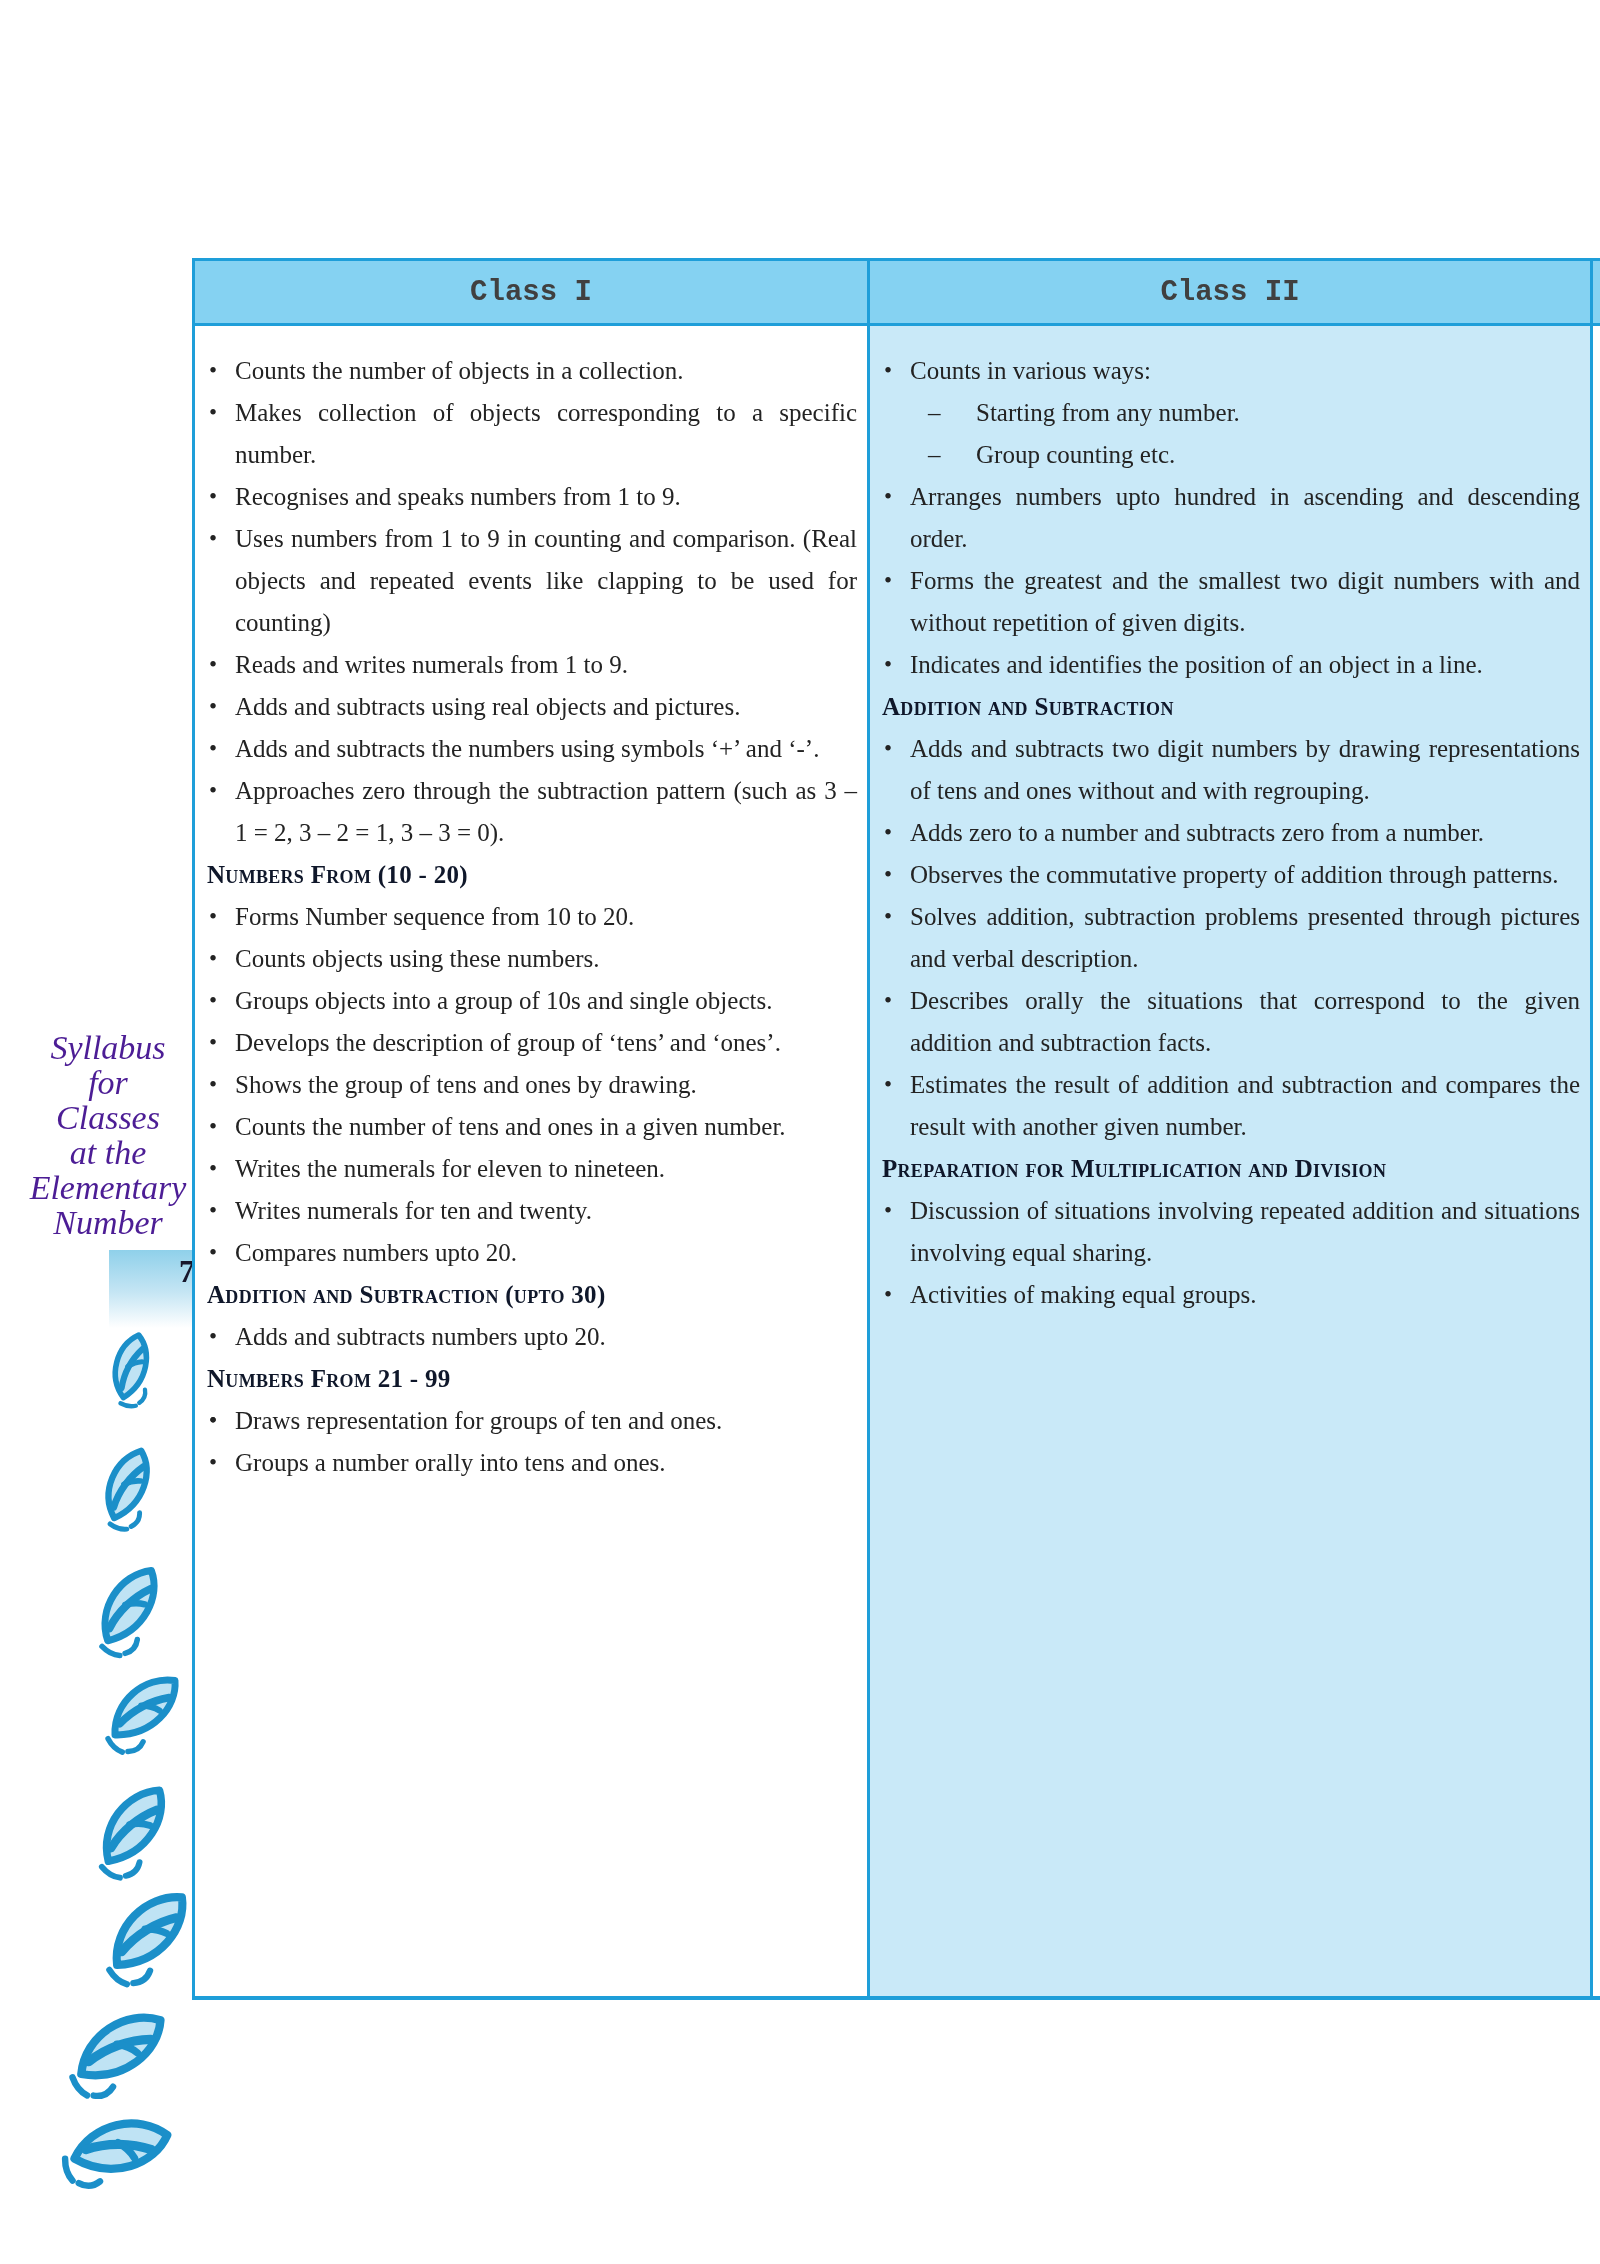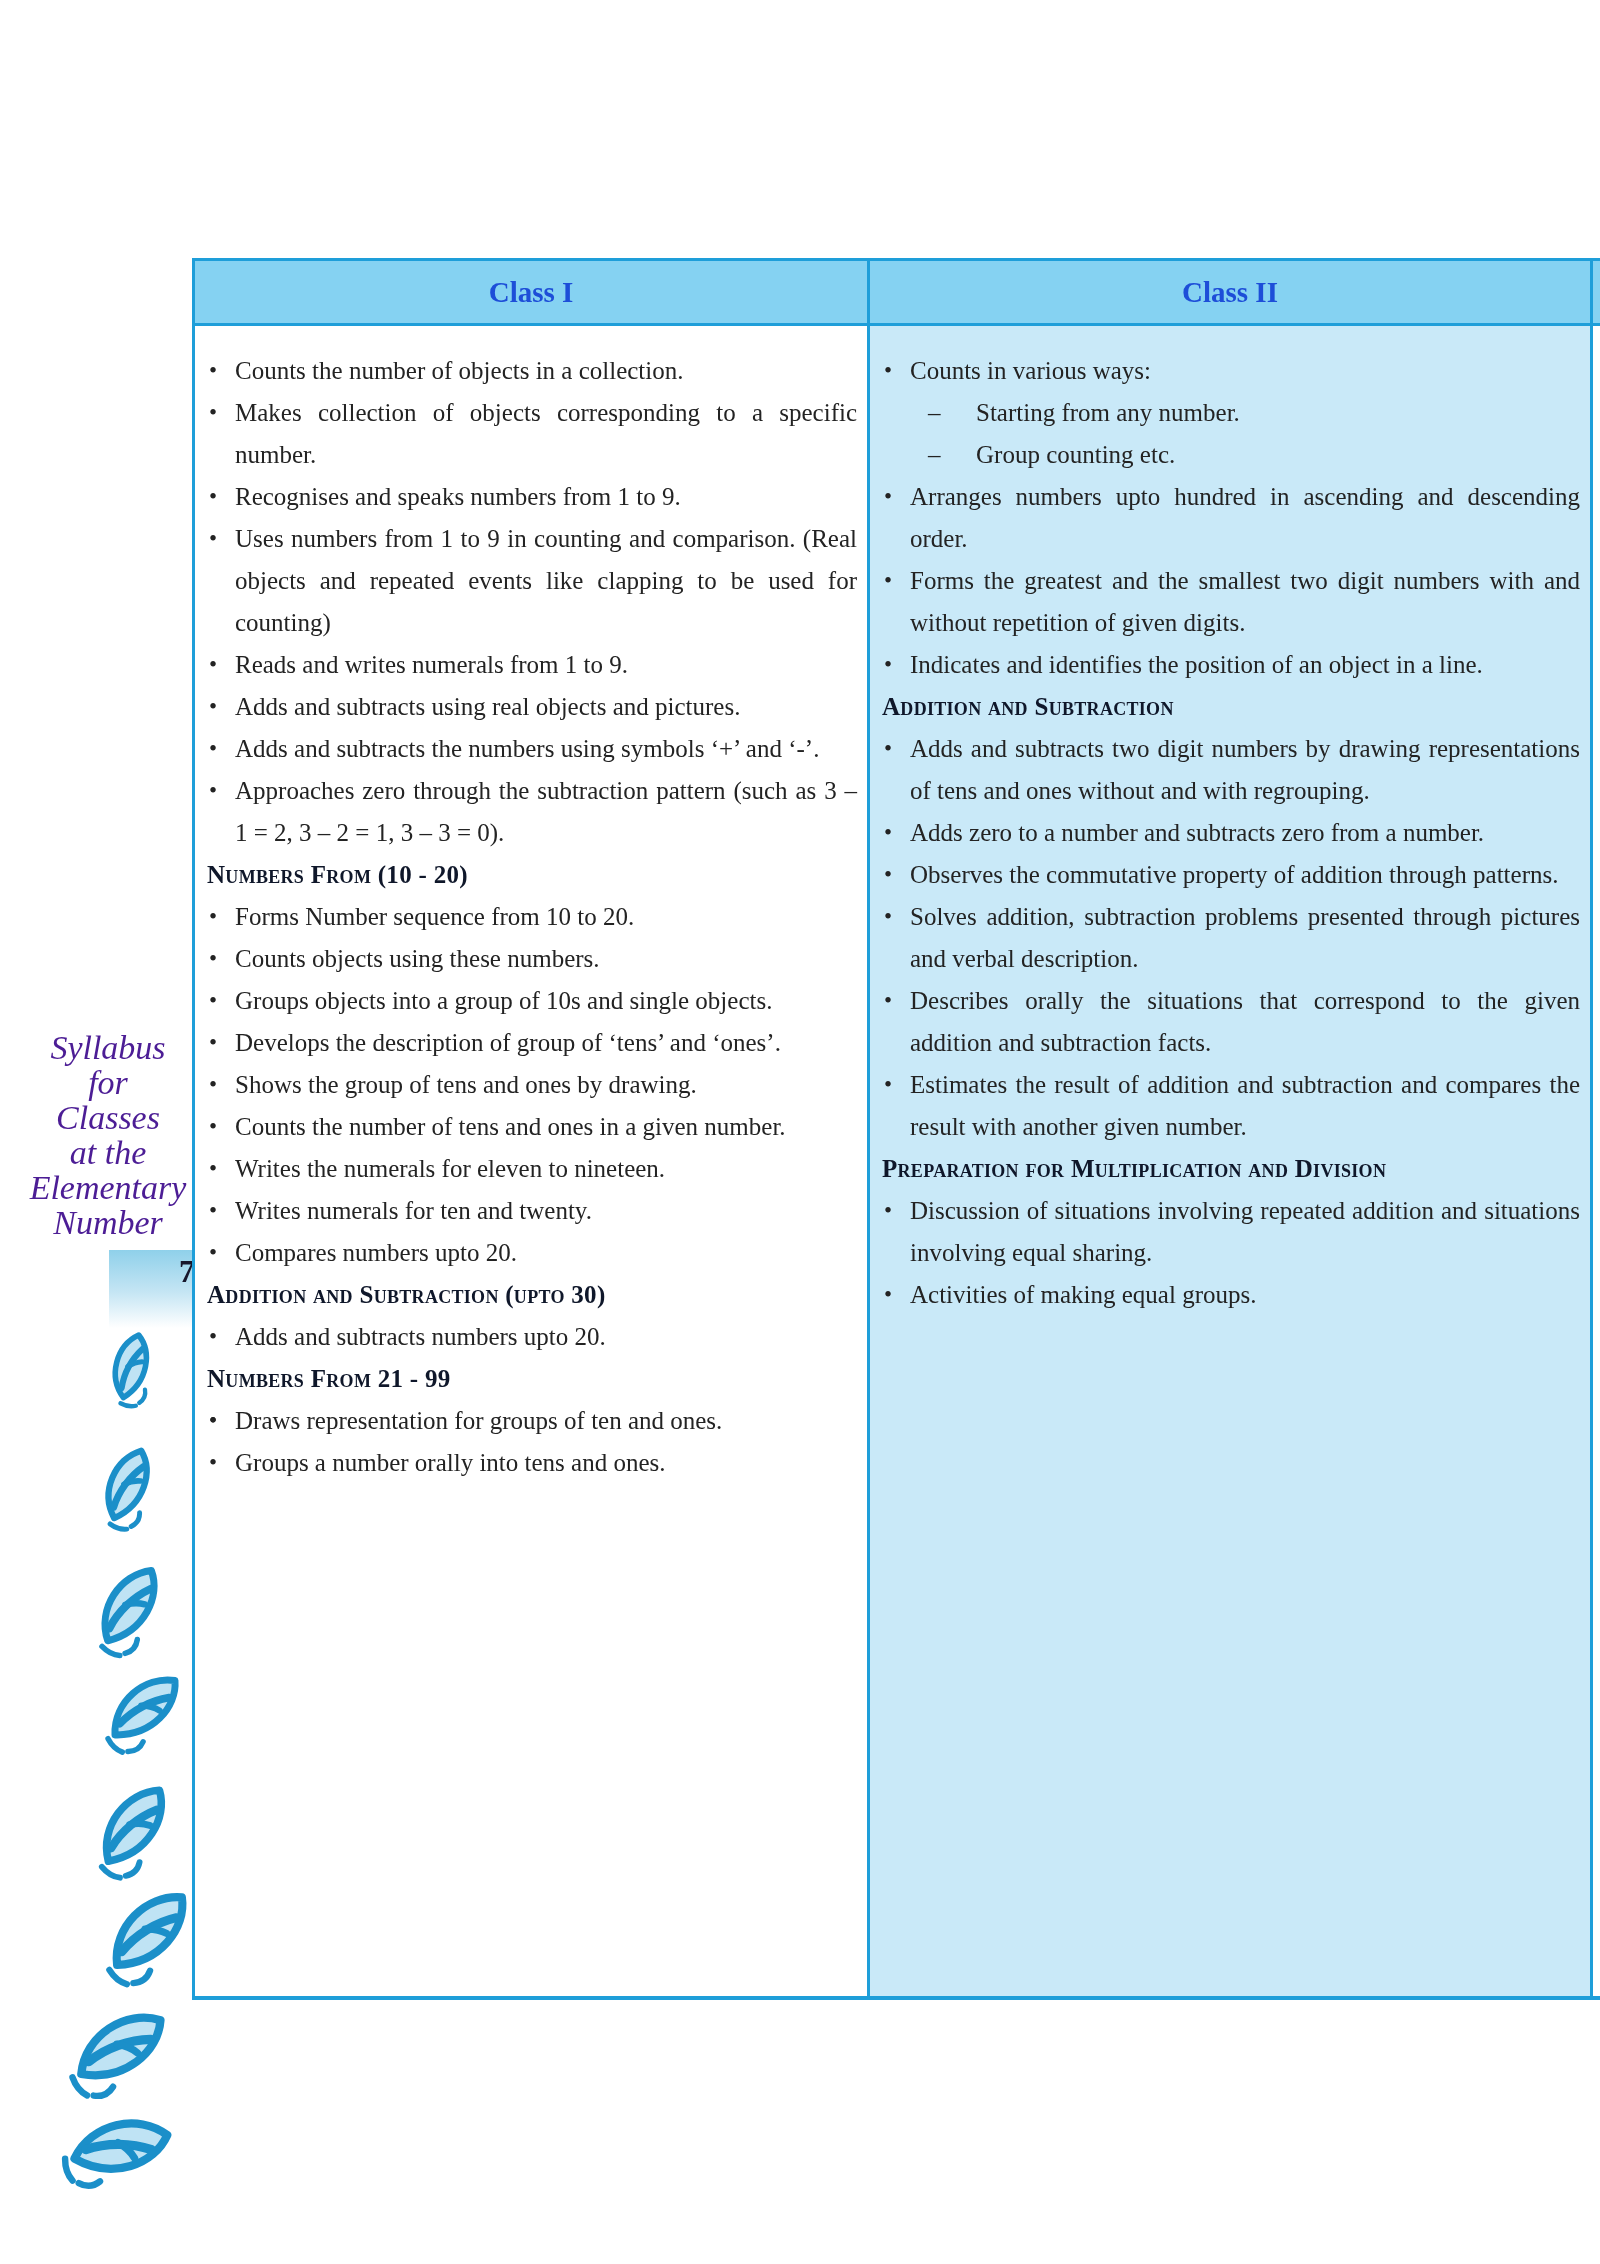--- a/index.html
+++ b/index.html
@@ -11,21 +11,21 @@
   
   .tbl{
     position:absolute;left:192px;top:258px;width:1412px;height:1742px;
     border:3px solid #1e9ed9;border-right:none;box-sizing:border-box;
     border-bottom-width:4px;
   }
   .thead{display:flex;height:62px;border-bottom:3px solid #1e9ed9;}
   .tbody{display:flex;height:calc(100% - 65px);}
   .th{
     background:#85d2f2;display:flex;align-items:center;justify-content:center;
-    font-family:Liberation Serif, serif;font-weight:700;font-size:29px;color:#1d4ed8;
+    font-family:Liberation Mono, monospace;font-weight:700;font-size:29px;color:#404040;
     box-sizing:border-box;
   }
   .c1{width:672px;}
   .c2{width:723px;border-left:3px solid #1e9ed9;box-sizing:border-box;}
   .c3{flex:1;border-left:3px solid #1e9ed9;box-sizing:border-box;}
   .td{box-sizing:border-box;padding:24px 10px 0 10px;font-size:25px;line-height:42px;}
   .td.c1{background:#ffffff;}
   .td.c2{background:#c9e9f8;}
   .td.c3{background:#ffffff;padding:0;}
 

